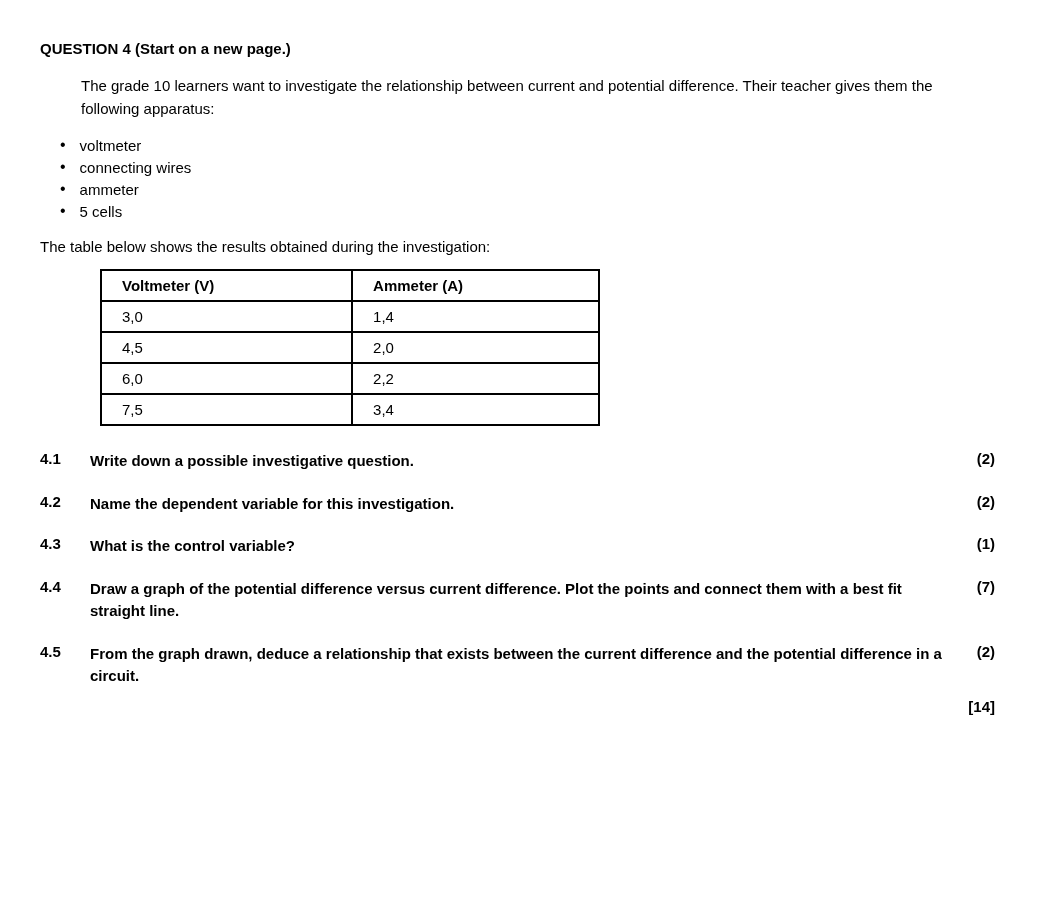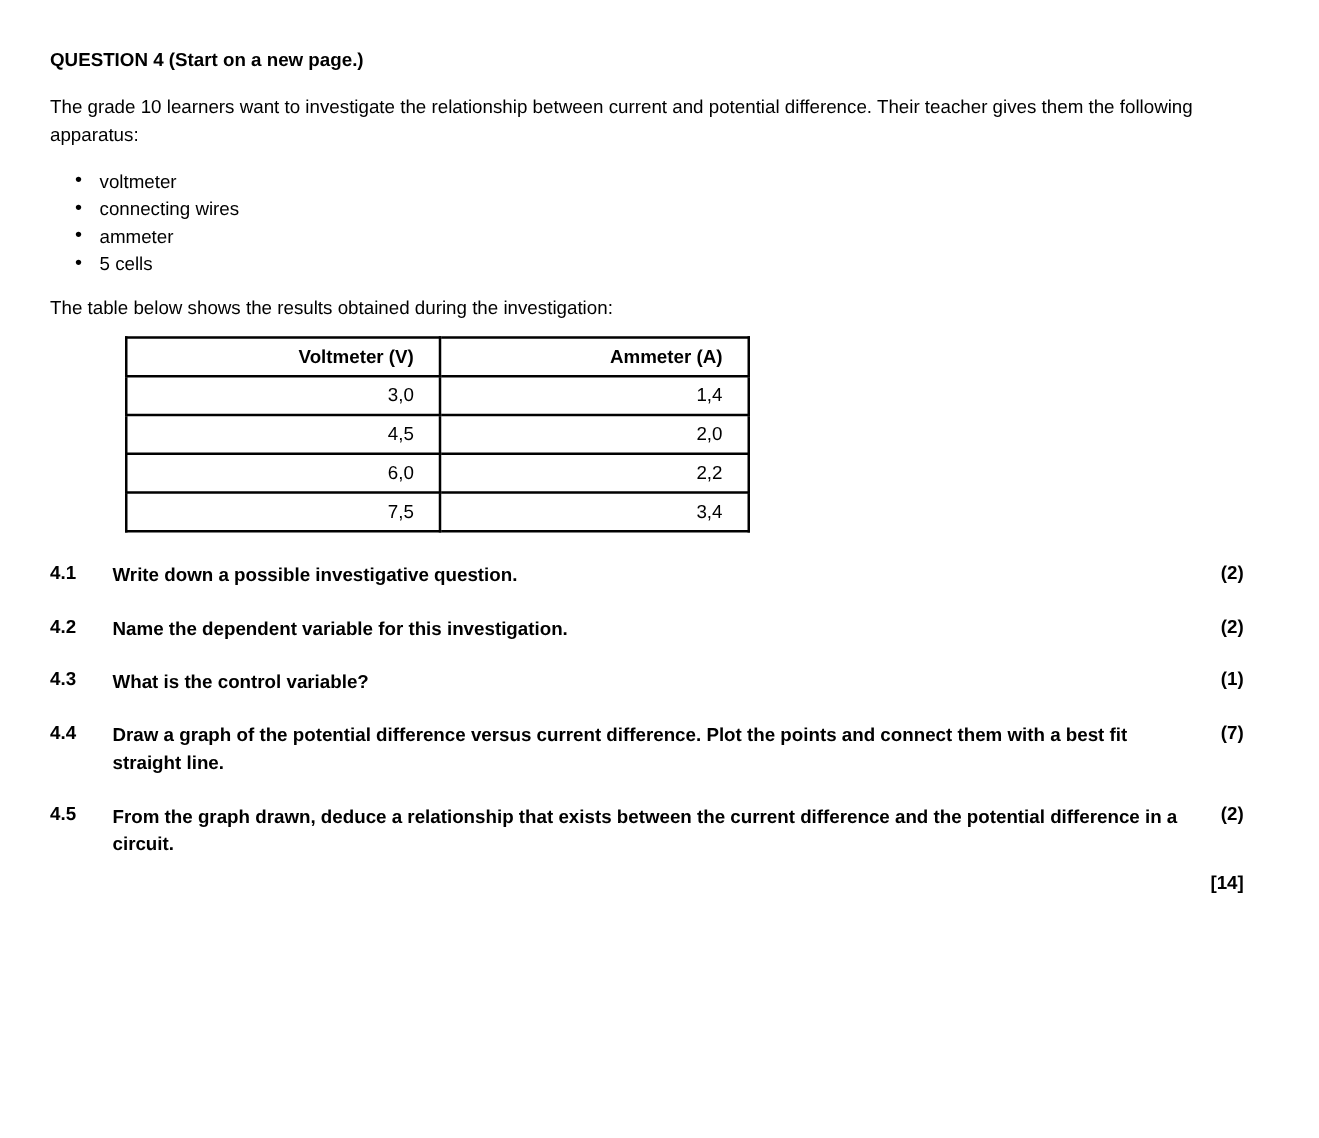--- a/index.html
+++ b/index.html
@@ -21,20 +21,21 @@
     .question-title {
       font-weight: bold;
       font-size: 15px;
       margin-bottom: 18px;
     }
 
     .intro-text {
       font-size: 15px;
       margin-bottom: 16px;
       line-height: 1.5;
+      margin-left: 41px;
     }
 
     .bullet-list {
       list-style: none;
       margin-bottom: 18px;
       margin-left: 20px;
     }
 
     .bullet-list li {
       display: flex;
@@ -62,21 +63,21 @@
 
     .data-table {
       border-collapse: collapse;
       width: 500px;
     }
 
     .data-table th,
     .data-table td {
       border: 2px solid #000;
       padding: 6px 20px;
-      text-align: right;
+      text-align: left;
       font-size: 15px;
       margin-top: 13px;
     }
 
     .data-table th {
       font-weight: bold;
       background: #ffffff;
     }
 
     .data-table td {

